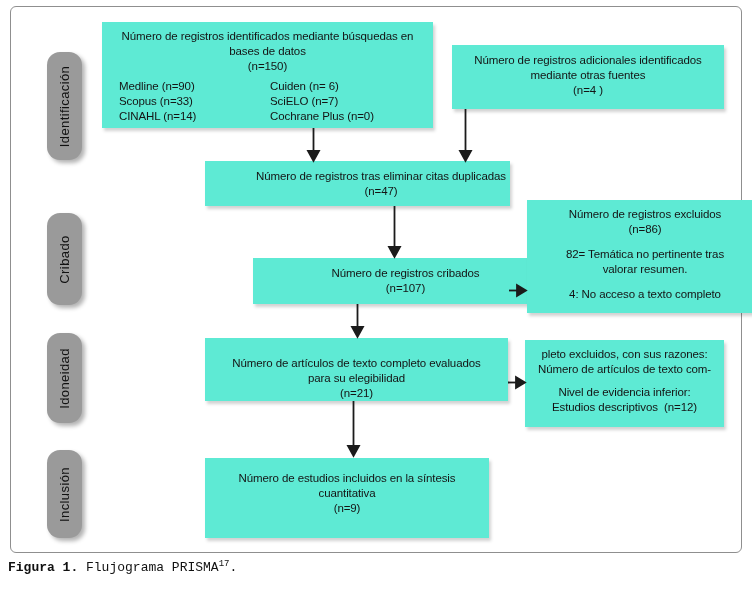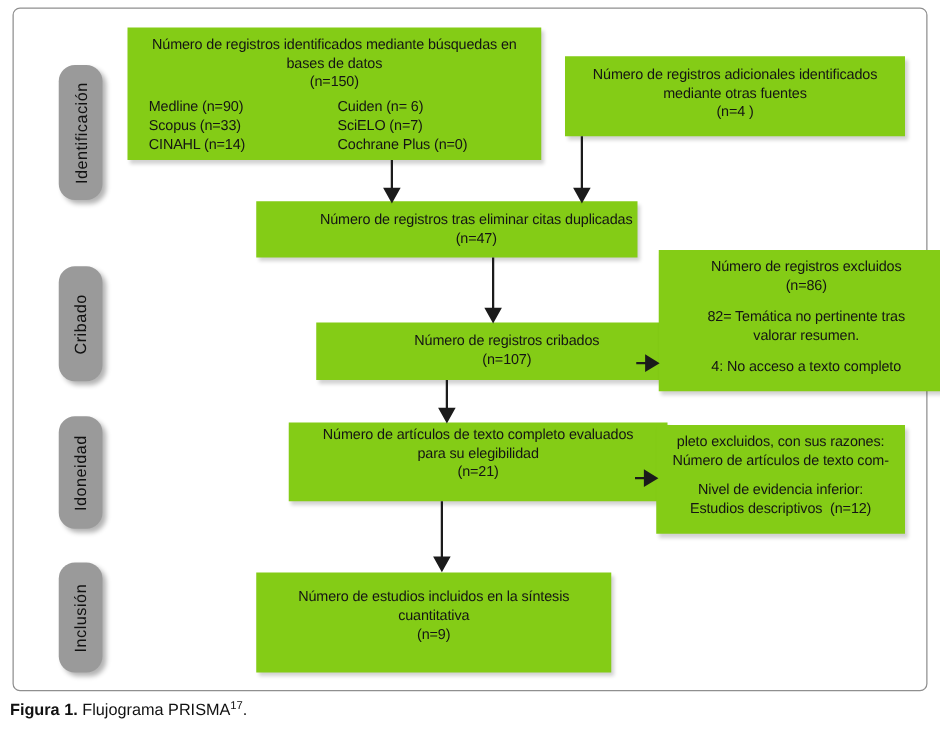--- a/index.html
+++ b/index.html
@@ -9,38 +9,38 @@
          border:1.5px solid #8f8f8f;border-radius:6px;background:#ffffff;}
   .pill{position:absolute;left:47px;width:35px;background:#9a9a9a;border-radius:13px;
         display:flex;align-items:center;justify-content:center;
         box-shadow:3px 3px 4px rgba(0,0,0,0.30);}
   .pill span{transform:rotate(-90deg);white-space:nowrap;font-size:13px;
         letter-spacing:0.4px;color:#111;}
   .pill-identificacion{top:52px;height:108px;}
   .pill-cribado{top:213px;height:92px;}
   .pill-idoneidad{top:333px;height:90px;}
   .pill-inclusion{top:450px;height:88px;}
-  .box{position:absolute;background:#84cc16;box-shadow:2px 3px 3px rgba(0,0,0,0.18);
+  .box{position:absolute;background:#5eead4;box-shadow:2px 3px 3px rgba(0,0,0,0.18);
        font-size:11.5px;line-height:15px;letter-spacing:-0.1px;text-align:center;color:#141414;}
   .box .line{display:block;white-space:pre;}
   .box-identified{left:102px;top:22px;width:331px;height:106px;padding-top:7px;box-sizing:border-box;}
   .cols{position:absolute;left:0;top:57px;width:100%;text-align:left;}
   .col-left{position:absolute;left:17px;top:0;}
   .col-right{position:absolute;left:168px;top:0;}
   .box-additional{left:452px;top:45px;width:272px;height:64px;padding-top:8px;box-sizing:border-box;}
   .box-dedup{left:205px;top:161px;width:305px;height:45px;padding-top:8px;box-sizing:border-box;padding-left:47px;}
   .box-screened{left:205px;top:258px;width:305px;height:46px;padding-top:8px;box-sizing:border-box;margin-left:48px;}
-  .box-fulltext{left:205px;top:338px;width:303px;height:63px;padding-top:3px;box-sizing:border-box;margin-left:26px;}
+  .box-fulltext{left:205px;top:338px;width:303px;height:63px;padding-top:18px;box-sizing:border-box;}
   .box-included{left:205px;top:458px;width:284px;height:80px;padding-top:13px;box-sizing:border-box;}
   .box-excl1{left:527px;top:200px;width:236px;height:113px;padding-top:7px;box-sizing:border-box;}
   .box-excl2{left:525px;top:340px;width:199px;height:87px;padding-top:7px;box-sizing:border-box;}
   .gap10{height:10px;}
   .gap8{height:8px;}
   #arrows{position:absolute;left:0;top:0;width:752px;height:590px;pointer-events:none;}
-  #caption{position:absolute;left:8px;top:559px;font-size:13px;color:#111;}
+  #caption{position:absolute;left:8px;top:559px;font-size:13px;color:#111;font-family:Liberation Mono, monospace;}
   #caption b{font-weight:bold;}
   #caption sup{font-size:9px;}
 </style>
 </head>
 <body>
 
 <div id="stage">
   <div id="frame"></div>
 
   <div class="pill pill-identificacion">

